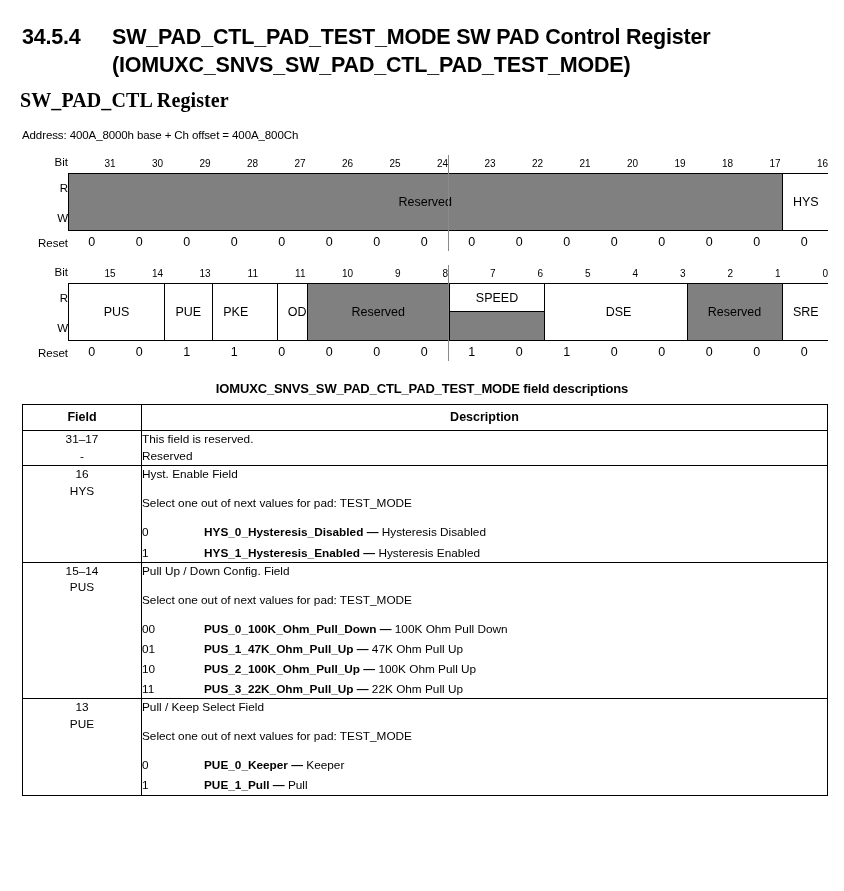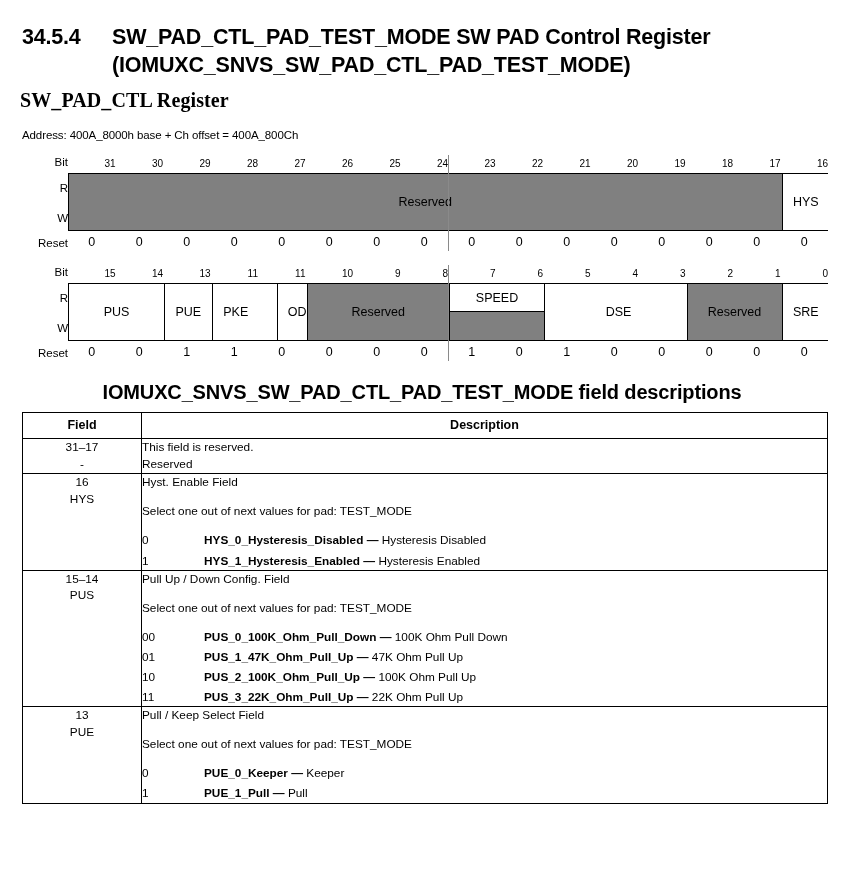--- a/index.html
+++ b/index.html
@@ -169,21 +169,21 @@
     position: absolute;
     top: 0;
     width: 1px;
     height: 96px;
     background: #8a8a8a;
   }
 
   
   .table-caption {
     text-align: center;
-    font-size: 20px;
+    font-size: 13px;
     font-weight: bold;
     padding: 20px 0 8px 0;
     letter-spacing: -0.15px;
   }
 
   
   .desc-table {
     margin-left: 22px;
     width: 806px;
     border-collapse: collapse;

